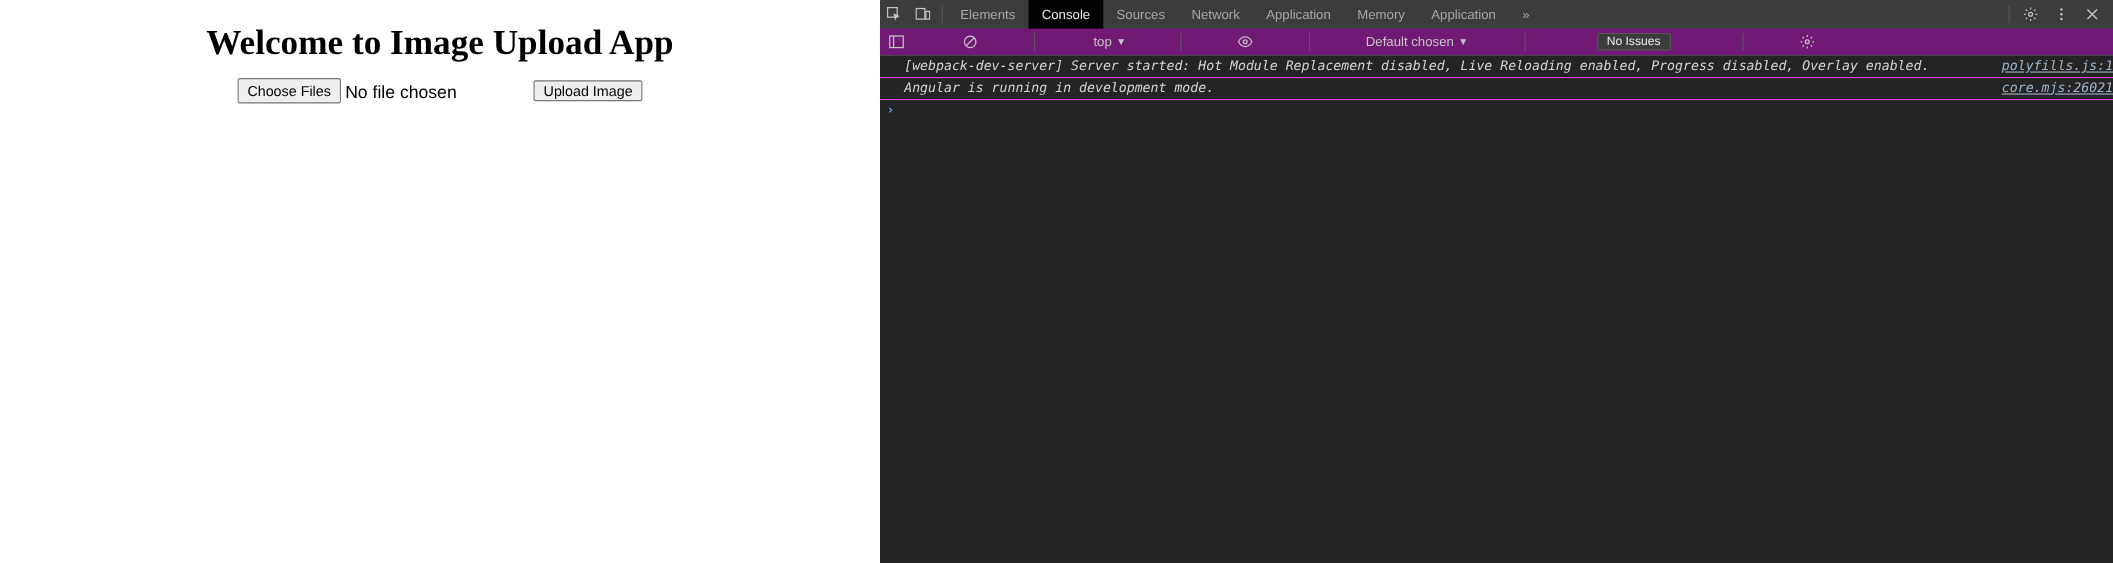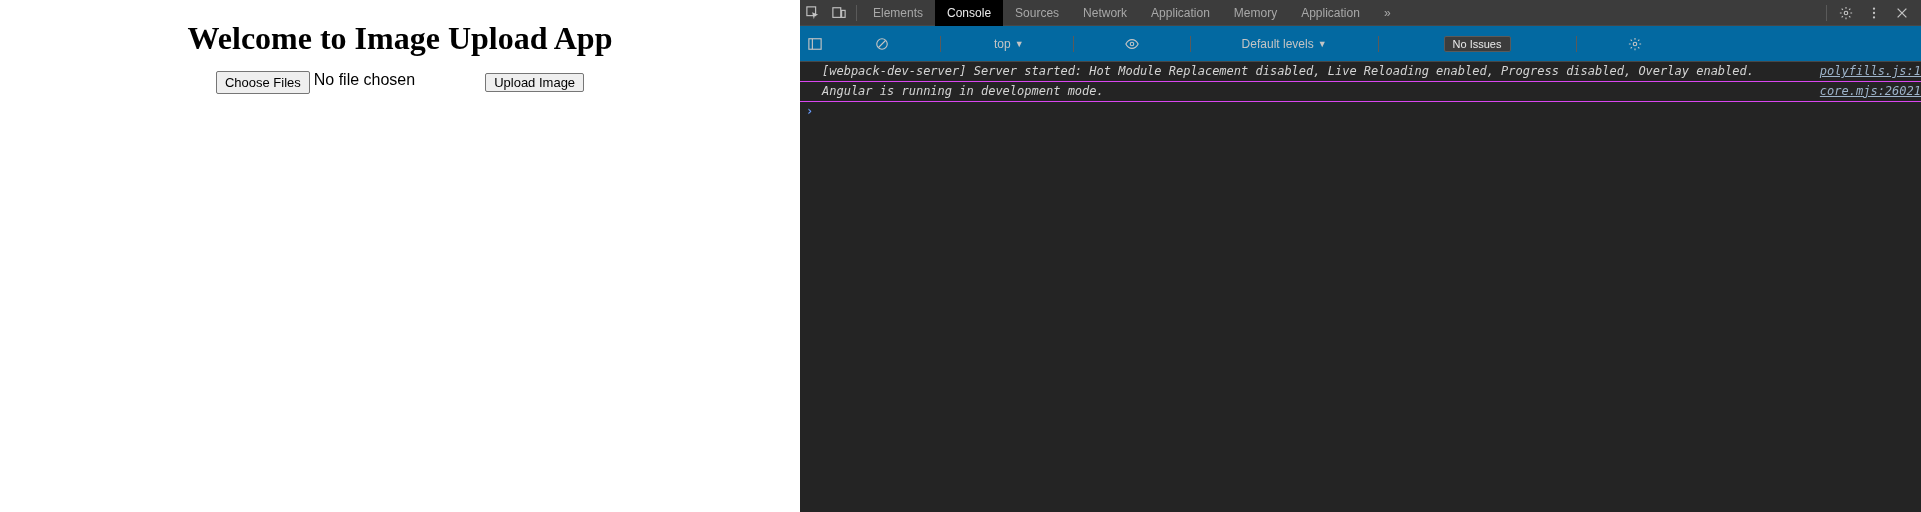--- a/index.html
+++ b/index.html
@@ -29,21 +29,21 @@
       color: #000;
     }
     .upload-row {
       display: flex;
       justify-content: center;
       align-items: center;
       gap: 70px;
     }
     .file-input-group {
       display: flex;
-      align-items: flex-start;
+      align-items: flex-end;
       gap: 4px;
     }
     .choose-btn {
       font-size: 13px;
       padding: 3px 8px;
       background: #efefef;
       border: 1px solid #767676;
       border-radius: 2px;
       cursor: pointer;
     }
@@ -115,22 +115,22 @@
       align-items: center;
       color: #a8a8a8;
       cursor: pointer;
       font-size: 12px;
     }
     .dt-tab.active {
       background: #000000;
       color: #eaeaea;
     }
     .dt-toolbar {
-      height: 36px;
-      background: #0369a1;
+      height: 25px;
+      background: #701a75;
       border-bottom: 1px solid #474747;
       display: flex;
       align-items: center;
       padding: 0 2px;
       gap: 41px;
     }
     .dt-context {
       display: flex;
       align-items: center;
       margin-left: 4px;
@@ -298,21 +298,21 @@
     </div>
     <div class="dt-sep"></div>
     <div class="dt-icon-btn">
       <svg viewBox="0 0 16 16" fill="none" stroke="currentColor" stroke-width="1.3">
           <path d="M1 8s2.5-5 7-5 7 5 7 5-2.5 5-7 5-7-5-7-5z"></path>
           <circle cx="8" cy="8" r="2"></circle>
         </svg>
     </div>
     <div class="dt-sep"></div>
     <div class="dt-levels">
-      <span>Default levels</span>
+      <span>Default chosen</span>
       <span class="arrow">▼</span>
     </div>
     <div class="dt-sep"></div>
     <div class="dt-issues">No Issues</div>
     <div class="dt-sep"></div>
     <div class="dt-icon-btn">
       <svg viewBox="0 0 16 16" fill="none" stroke="currentColor" stroke-width="1.3">
           <circle cx="8" cy="8" r="2"></circle>
           <path d="M8 1v2M8 13v2M1 8h2M13 8h2M3 3l1.5 1.5M11.5 11.5L13 13M3 13l1.5-1.5M11.5 4.5L13 3"></path>
         </svg>

